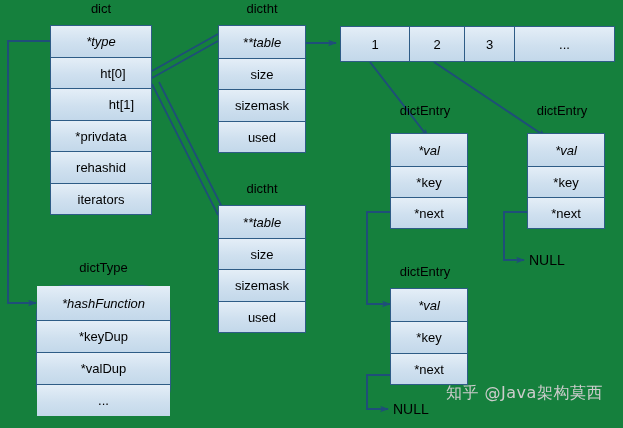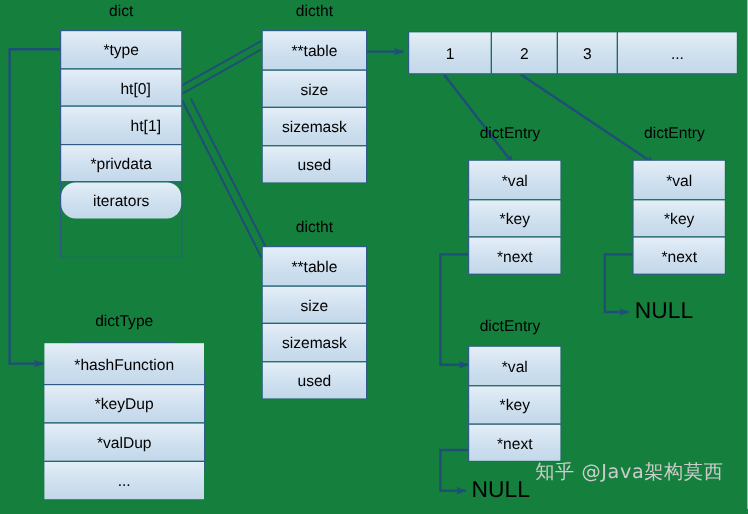--- a/index.html
+++ b/index.html
@@ -51,41 +51,42 @@
   }
   .struct {
     border: 1px solid #2e5c86;
   }
   .struct .cell {
     border-left: none;
     border-right: none;
   }
   .struct .cell:first-child {
     border-top: none;
+    font-style: italic;
   }
   .struct .cell:last-child {
     border-bottom: none;
   }
   .rowtable {
     position: absolute;
     display: flex;
     box-sizing: border-box;
     border: 1px solid #2e5c86;
   }
   .rowtable .cell {
     border: none;
     border-right: 1px solid #2e5c86;
     height: 100%;
   }
   .rowtable .cell:last-child {
     border-right: none;
   }
   .nulltext {
     position: absolute;
-    font-size: 19px;
+    font-size: 14px;
     color: #000000;
     white-space: nowrap;
     line-height: 14px;
   }
   .watermark {
     position: absolute;
     font-size: 16px;
     color: #cccccc;
     white-space: nowrap;
     letter-spacing: 0.5px;
@@ -143,21 +144,22 @@
       <path d="M390,375 L367,375 L367,409 L388,409" fill="none" stroke="#1f4e79" stroke-width="2" marker-end="url(#arrow)"></path>
     </g>
   </svg>
 
   <div class="struct-title" style="left:50px; top:2px; width:102px;">dict</div>
   <div class="struct" style="left:50px; top:25px; width:102px; height:190px;">
     <div class="cell" style="height:32px;">*type</div>
     <div class="cell" style="height:31px;padding-left:24px;">ht[0]</div>
     <div class="cell" style="height:32px;padding-left:41px;">ht[1]</div>
     <div class="cell" style="height:31px;">*privdata</div>
-    <div class="cell" style="height:30px;border-radius:12px;">iterators</div>
+    <div class="cell" style="height:32px;">rehashid</div>
+    <div class="cell" style="height:30px;">iterators</div>
   </div>
 
   <div class="struct-title" style="left:218px; top:2px; width:88px;">dictht</div>
   <div class="struct" style="left:218px; top:25px; width:88px; height:128px;">
     <div class="cell" style="height:33px;">**table</div>
     <div class="cell" style="height:31px;">size</div>
     <div class="cell" style="height:32px;">sizemask</div>
     <div class="cell" style="height:30px;">used</div>
   </div>
 

